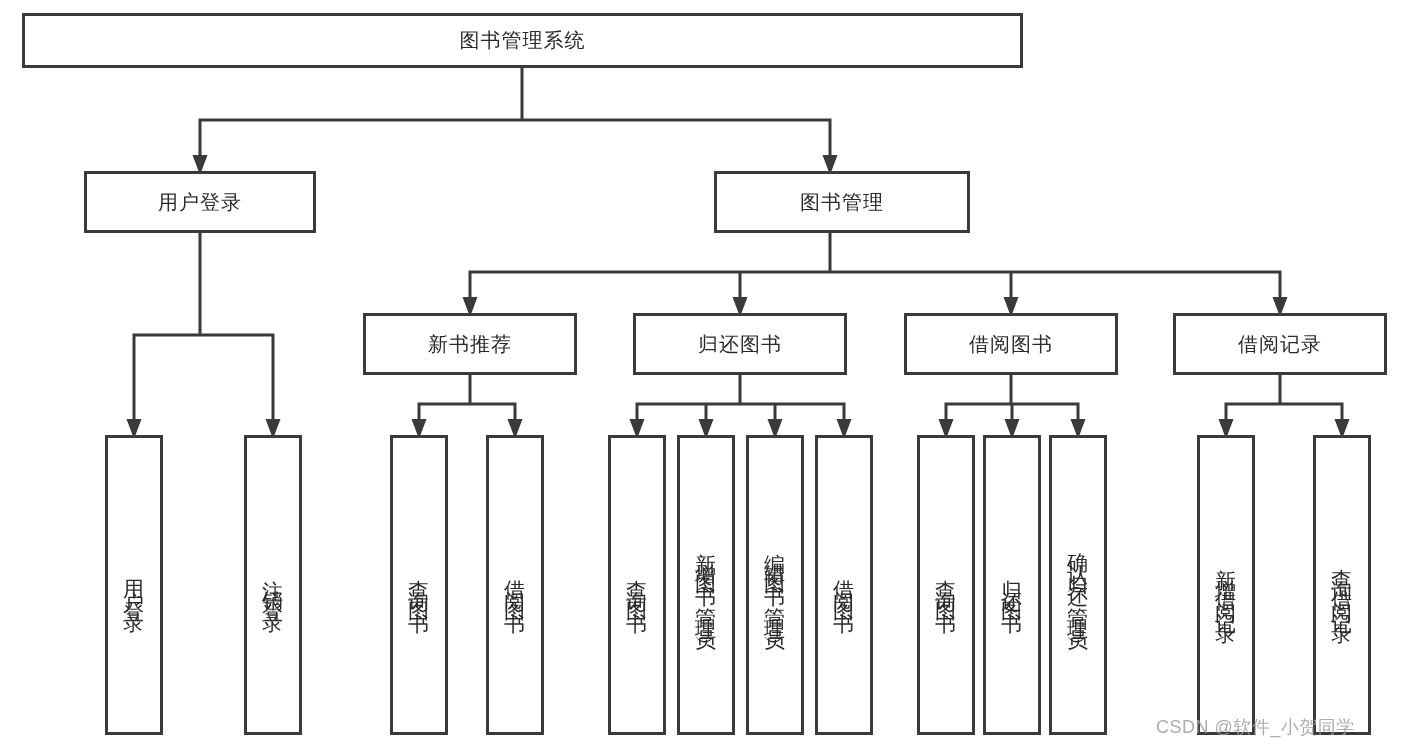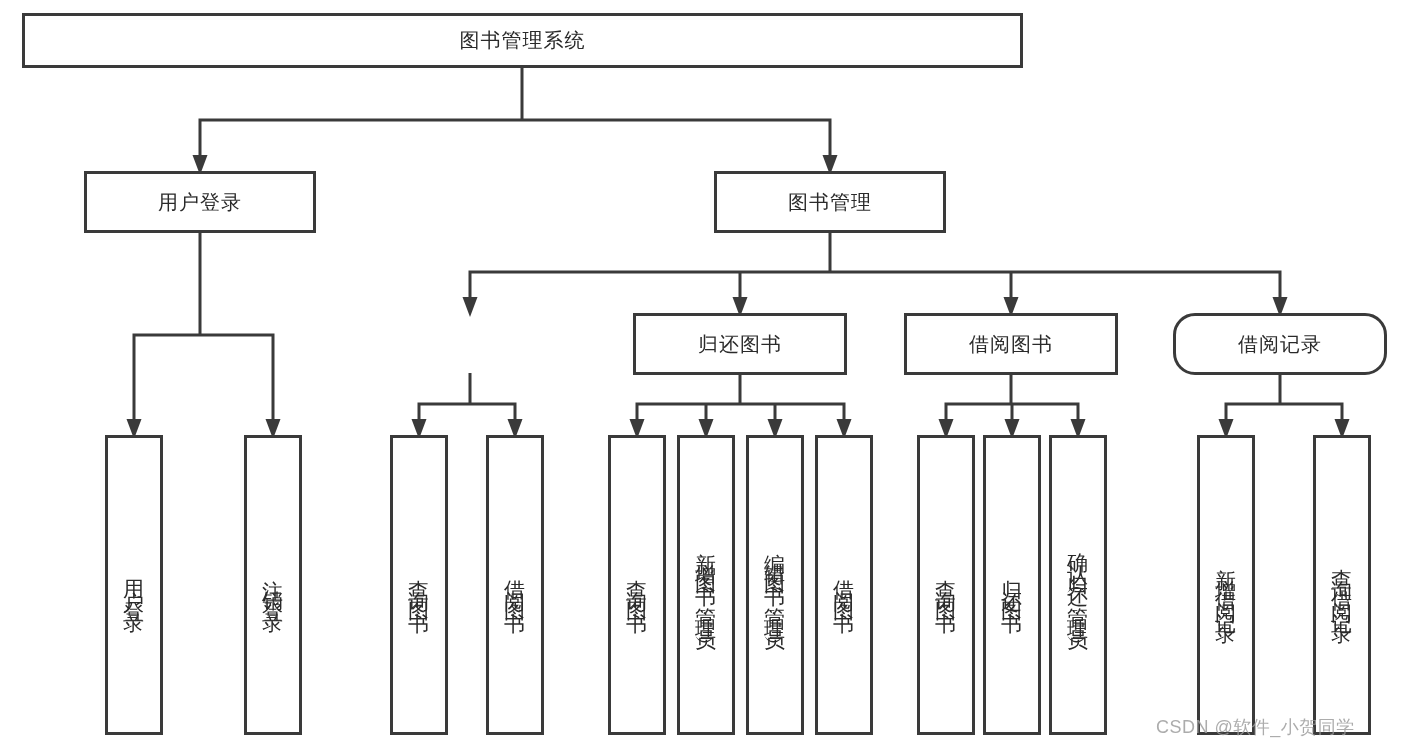--- a/index.html
+++ b/index.html
@@ -128,31 +128,34 @@
              M1342 439 l-7.5 -20 h15 Z"></path>
   </svg>
 
   <div class="box hbox root-box">
     <span>图书管理系统</span>
   </div>
 
   <div class="box hbox l2-box" style="left:84px;top:171px;width:232px;">
     <span>用户登录</span>
   </div>
-  <div class="box hbox l2-box" style="left:714px;top:171px;width:232px;">
+  <div class="box hbox l2-box" style="left:714px;top:171px;width:256px;">
     <span>图书管理</span>
   </div>
 
+  <div class="box hbox l3-box" style="left:363px;top:313px;width:214px;">
+    <span>新书推荐</span>
+  </div>
   <div class="box hbox l3-box" style="left:633px;top:313px;width:214px;">
     <span>归还图书</span>
   </div>
   <div class="box hbox l3-box" style="left:904px;top:313px;width:214px;">
     <span>借阅图书</span>
   </div>
-  <div class="box hbox l3-box" style="left:1173px;top:313px;width:214px;border-radius:22px;">
+  <div class="box hbox l3-box" style="left:1173px;top:313px;width:214px;">
     <span>借阅记录</span>
   </div>
 
   <div class="box leaf-box" style="left:105px;">
     <span class="vtext">用户登录</span>
   </div>
   <div class="box leaf-box" style="left:244px;">
     <span class="vtext">注销登录</span>
   </div>
 

